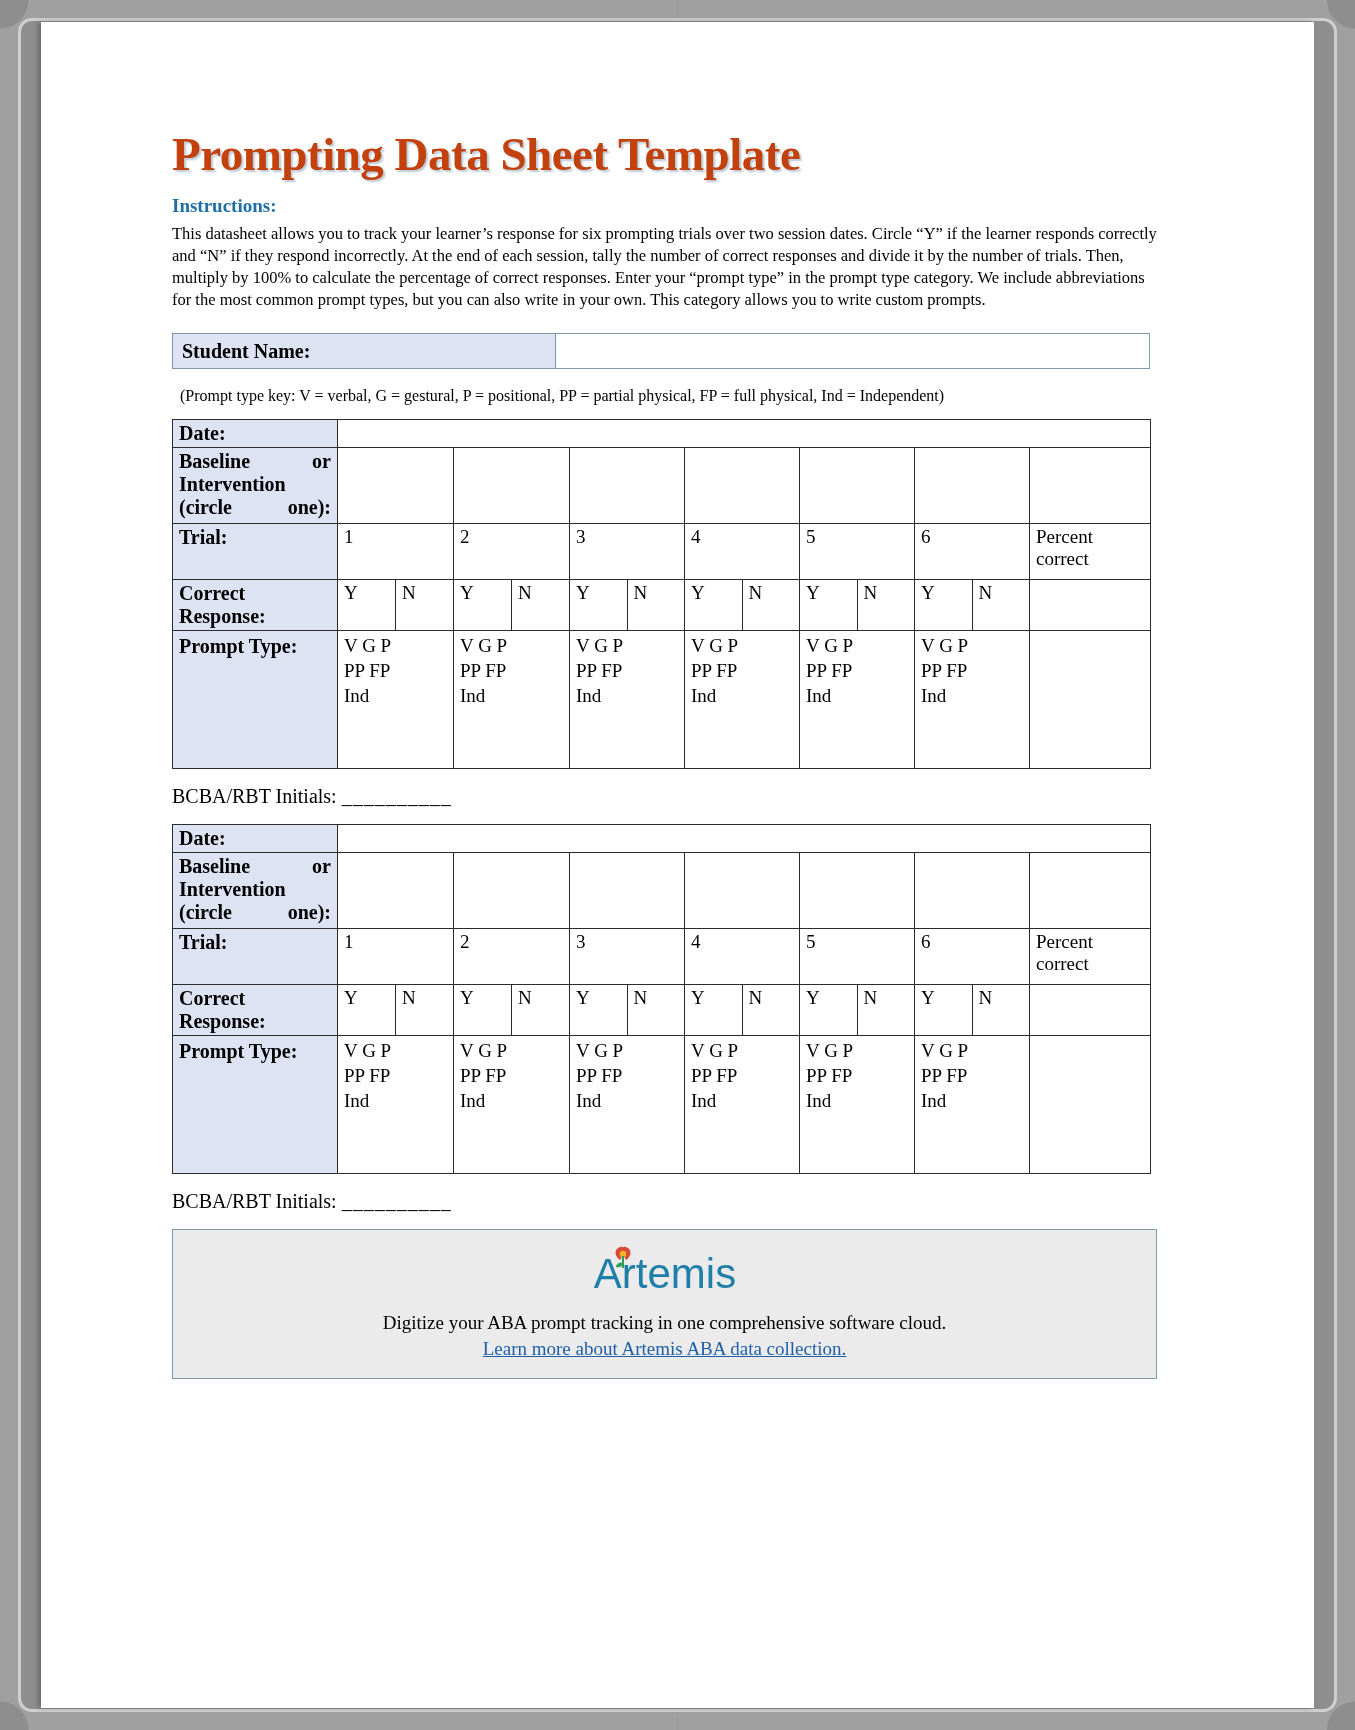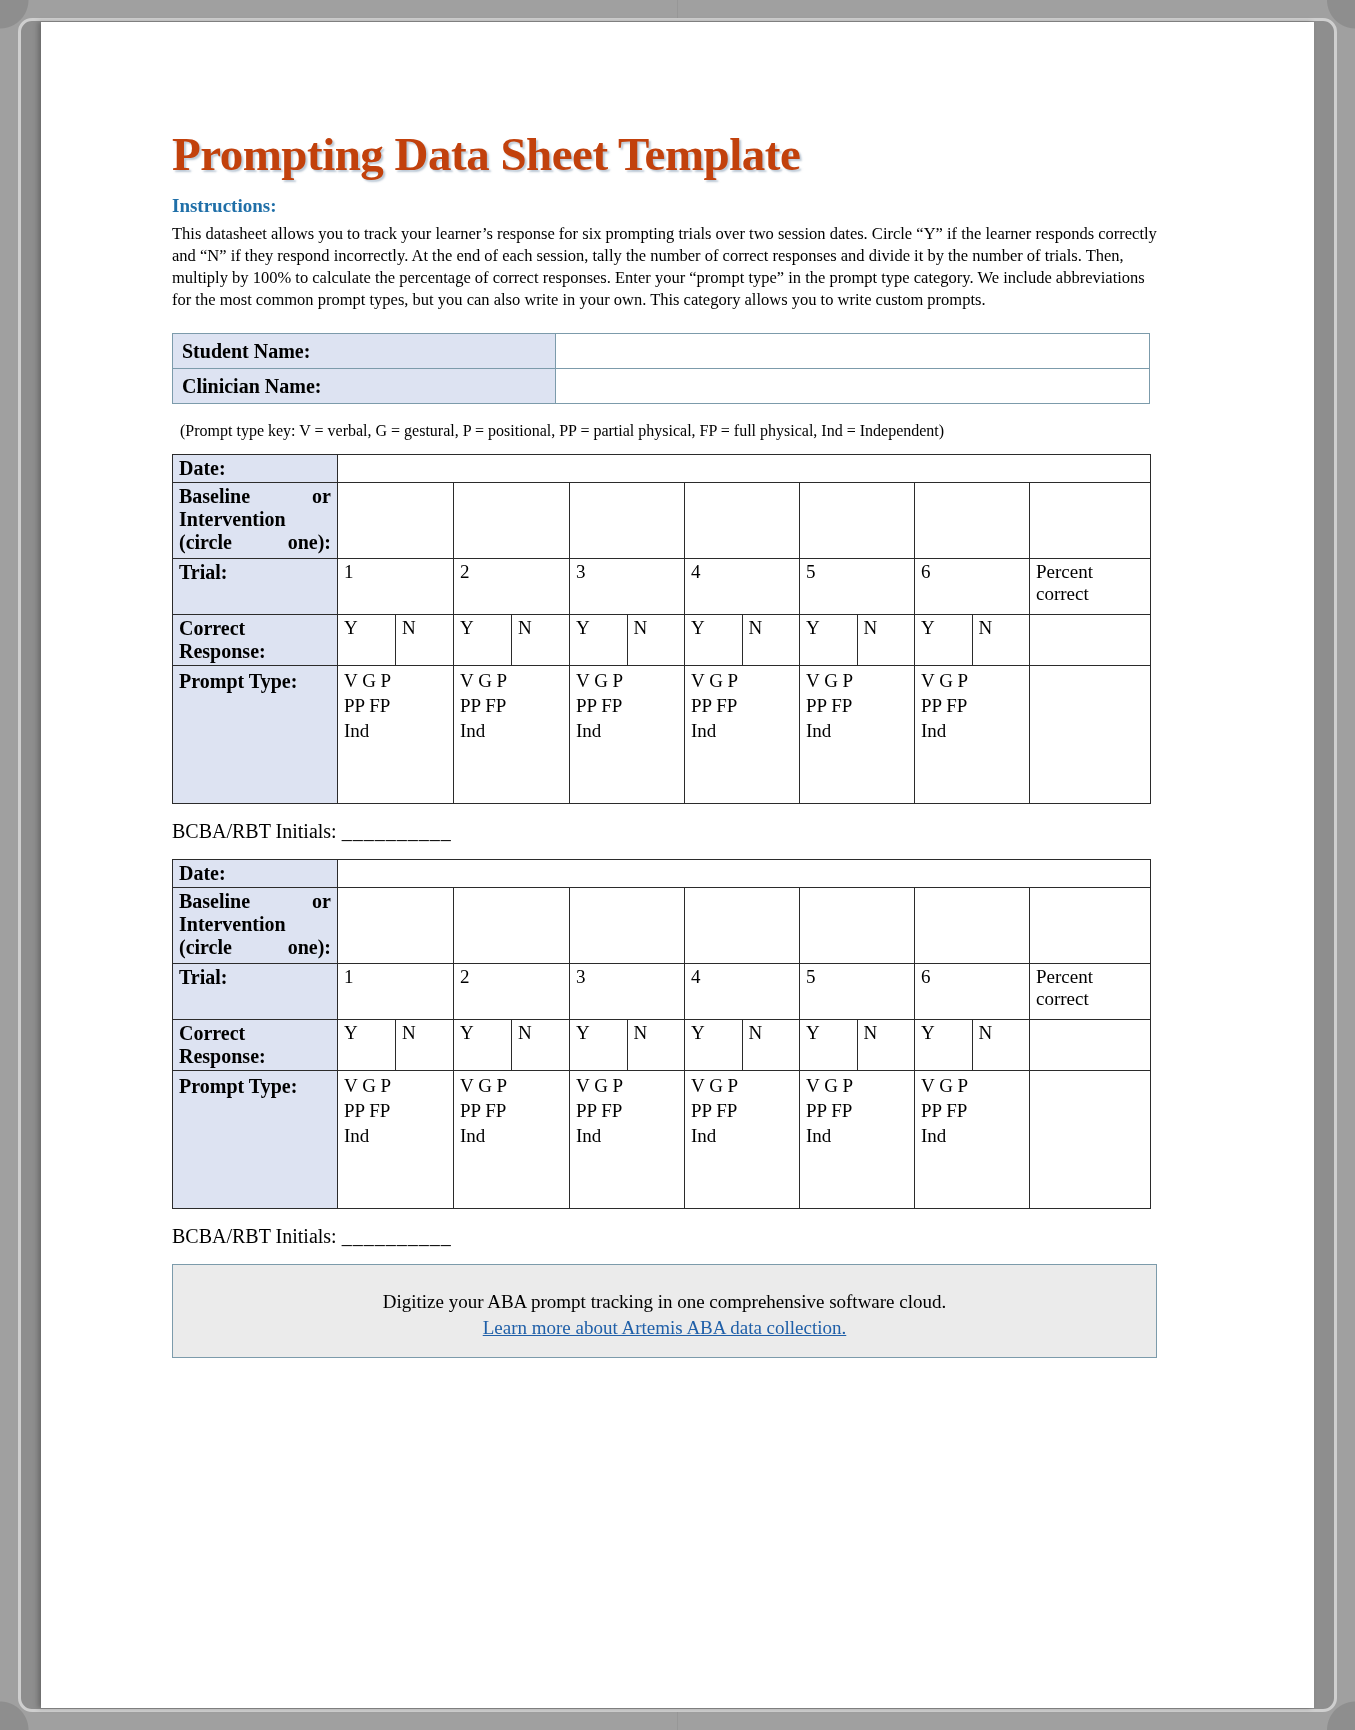--- a/index.html
+++ b/index.html
@@ -189,24 +189,20 @@
 
     <h1 class="title">Prompting Data Sheet Template</h1>
 
     <div class="instructions-head">Instructions:</div>
     <p class="instructions-body">This datasheet allows you to track your learner’s response for six prompting trials over two session dates. Circle “Y” if the learner responds correctly and “N” if they respond incorrectly. At the end of each session, tally the number of correct responses and divide it by the number of trials. Then, multiply by 100% to calculate the percentage of correct responses. Enter your “prompt type” in the prompt type category. We include abbreviations for the most common prompt types, but you can also write in your own. This category allows you to write custom prompts.</p>
 
     <table class="info">
       <tbody>
           <tr>
         <td class="lbl">Student Name:</td>
-        <td class="val"></td>
-      </tr>
-      <tr>
-        <td class="lbl">Clinician Name:</td>
         <td class="val"></td>
       </tr>
     </tbody>
       </table>
 
     <div class="key-line">(Prompt type key: V = verbal, G = gestural, P = positional, PP = partial physical, FP = full physical, Ind = Independent)</div>
 
     <table class="data">
       <colgroup>
         <col style="width:165px">
@@ -485,18 +481,32 @@
       </tr>
     </tbody>
       </table>
 
     <div class="initials">
       <span>BCBA/RBT Initials:</span>
       <span class="ul">__________</span>
     </div>
 
     <div class="promo">
+      <div class="logo-wrap">
+        <svg width="210" height="56" viewBox="0 0 210 56">
+
+          <g transform="translate(52,2)">
+            <path d="M8 14 C2 10, 2 3, 8 1 C11 0, 13 3, 12 7 Z" fill="#d94a3a"></path>
+            <path d="M14 14 C20 10, 20 3, 14 1 C11 0, 9 3, 10 7 Z" fill="#d94a3a"></path>
+            <circle cx="11" cy="8" r="3.2" fill="#f0b323"></circle>
+            <path d="M11 10 L11 22" stroke="#2f9e52" stroke-width="2" fill="none"></path>
+            <path d="M11 17 C6 16, 4 19, 4 21 C8 22, 11 20, 11 17 Z" fill="#2f9e52"></path>
+          </g>
+
+          <text x="105" y="44" font-family="'Liberation Sans', sans-serif" font-size="42" font-weight="400" fill="#1f7fa8" text-anchor="middle">Artemis</text>
+        </svg>
+      </div>
       <div class="promo-tag">Digitize your ABA prompt tracking in one comprehensive software cloud.</div>
       <a class="promo-link">Learn more about Artemis ABA data collection.</a>
     </div>
 
   </div>
 </div>
 
 </body></html>

